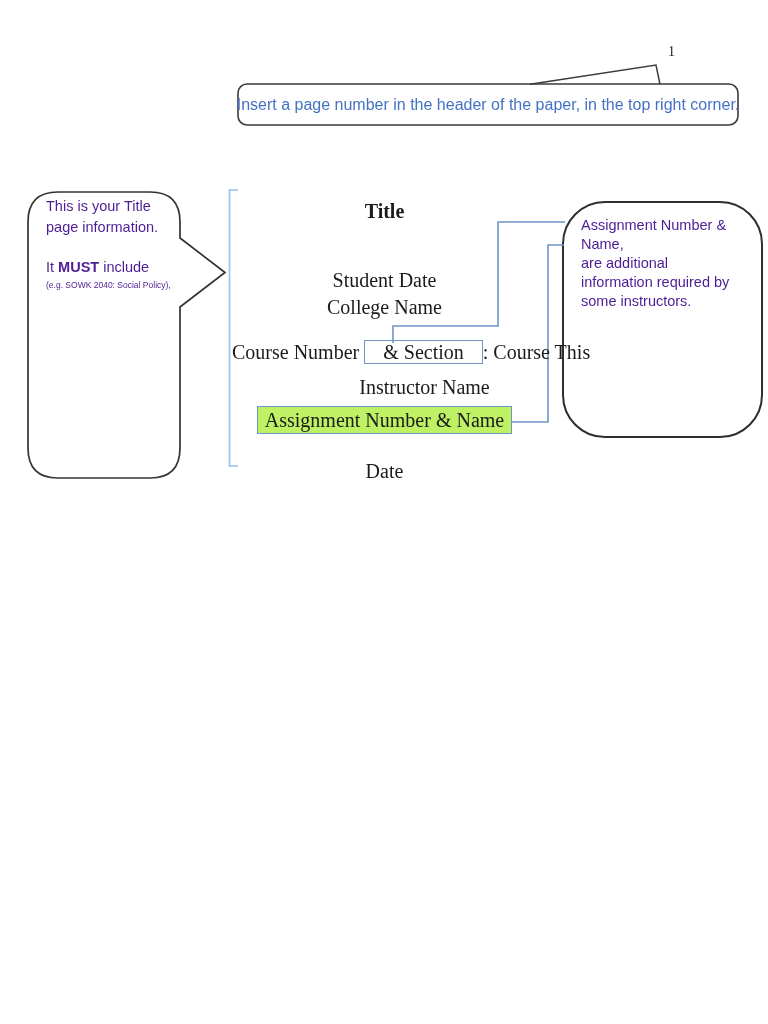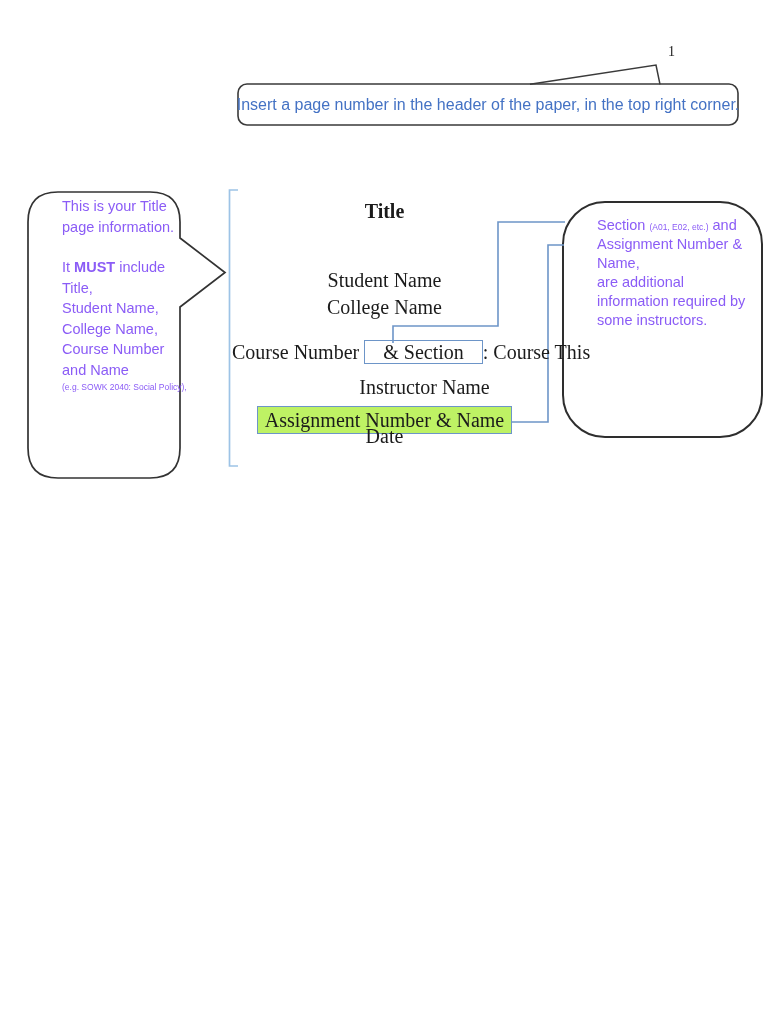--- a/index.html
+++ b/index.html
@@ -13,41 +13,41 @@
   
   .page-number{
     left:668px;top:44px;
     font-family:"Liberation Serif", serif;font-size:14px;color:#1b1b1b;
   }
   .top-callout-text{
     left:240px;top:84px;width:496px;height:41px;
     display:flex;align-items:center;justify-content:center;
     color:#4472C4;font-size:16px;white-space:nowrap;
   }
-  .bubble-text{color:#8b5cf6;font-size:14.5px;margin-left:16px;}
+  .bubble-text{color:#4c1d95;font-size:14.5px;}
   .pre{white-space:pre-line;}
   .left-bubble-text{left:46px;top:196px;width:132px;line-height:20.5px;}
   .spacer20{height:20px;}
   .spacer19{height:19px;}
   .bold{font-weight:bold;}
   .tiny{font-size:8.5px;line-height:15px;display:block;}
   .right-bubble-text{left:581px;top:216px;width:174px;line-height:19px;}
   
   .center-line{
     left:232px;width:305px;text-align:center;
     font-family:"Liberation Serif", serif;font-size:20px;color:#1b1b1b;
     white-space:nowrap;
   }
   .t-title{top:200px;font-weight:bold;}
   .t-student{top:269px;}
   .t-college{top:296px;}
   .t-course{top:341px;}
   .t-instructor{top:376px;padding-left:40px;}
   .t-assignment{top:409px;}
-  .t-date{top:425px;}
+  .t-date{top:460px;}
   .steel-box{
     border:1.5px solid #6D95C8;
   }
   .section-box{padding:0px 18px;}
   .assignment-box{padding:2px 7px;background:#bef264;}
 </style>
 </head>
 <body>
 
 <svg id="linework" viewBox="0 0 768 1024" xmlns="http://www.w3.org/2000/svg">
@@ -71,37 +71,31 @@
 
 <div class="abs top-callout-text">
   <span>Insert a page number in the header of the paper, in the top right corner.</span>
 </div>
 
 <div class="abs bubble-text left-bubble-text">
   <div class="pre">This is your Title
 page information.</div>
   <div class="spacer20"></div>
   <div><span>It </span><span class="bold">MUST</span><span> include</span></div>
-  <div class="pre">Title,
-Student Name,
-College Name,
-Course Number
-and Name</div>
   <span class="tiny">(e.g. SOWK 2040: Social Policy),</span>
 </div>
 
 <div class="abs center-line t-title">Title</div>
-<div class="abs center-line t-student">Student Name</div>
+<div class="abs center-line t-student">Student Date</div>
 <div class="abs center-line t-college">College Name</div>
 <div class="abs center-line t-course"><span>Course Number </span><span class="steel-box section-box">&amp; Section</span><span>: Course This</span></div>
 <div class="abs center-line t-instructor">Instructor Name</div>
 <div class="abs center-line t-assignment"><span class="steel-box assignment-box">Assignment Number &amp; Name</span></div>
 <div class="abs center-line t-date">Date</div>
 
 <div class="abs bubble-text right-bubble-text">
-  <div><span>Section </span><span class="tiny" style="display:inline;">(A01, E02, etc.)</span><span> and</span></div>
   <div class="pre">Assignment Number &amp;
 Name,
 are additional
 information required by
 some instructors.</div>
   <div class="spacer19"></div>
 </div>
 
 </body></html>

